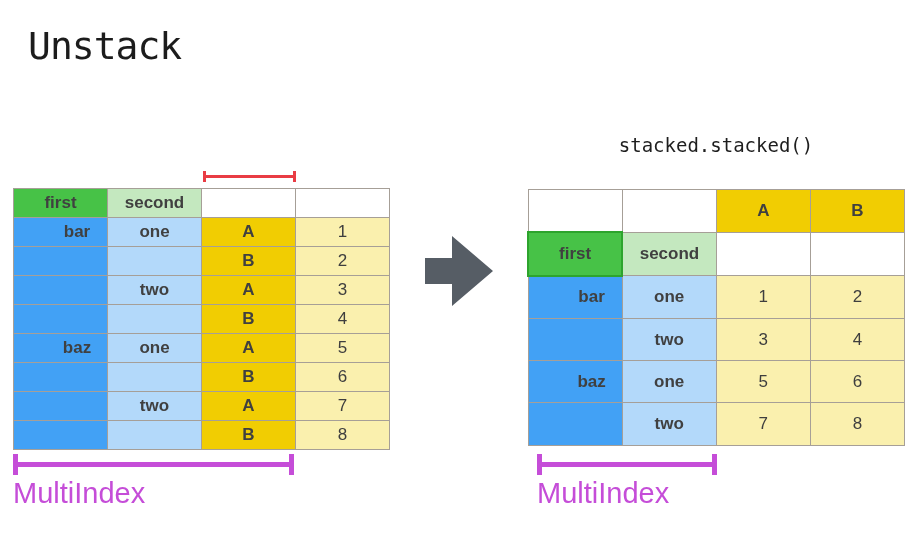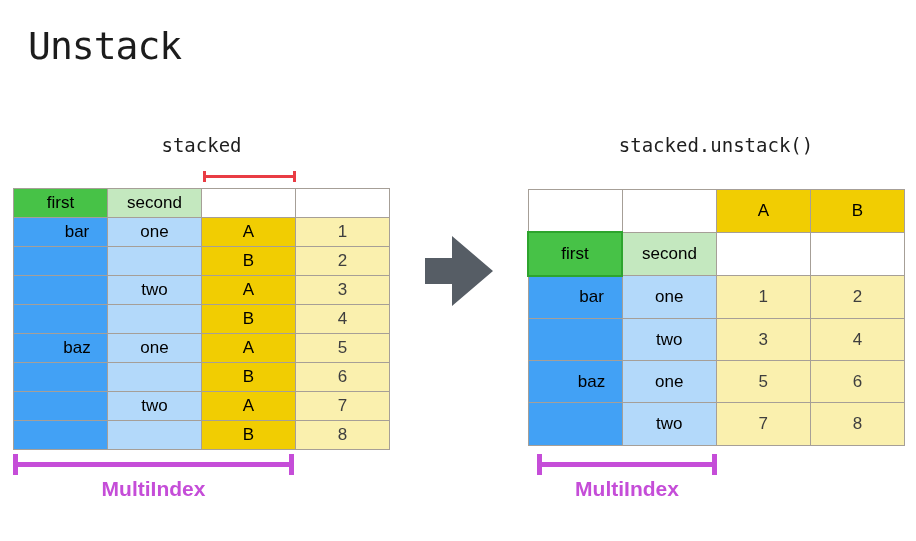--- a/index.html
+++ b/index.html
@@ -44,23 +44,22 @@
   .bracket.red .bar, .bracket.red .tick { background: var(--red); }
   .bracket.magenta .bar  { height: 5px; margin-top: -2.5px; background: var(--magenta); }
   .bracket.magenta .tick { width: 5px; background: var(--magenta); }
   #red-bracket      { left: 203px; top: 171px; width: 93px;  height: 11px; }
   #mi-bracket-left  { left: 13px;  top: 454px; width: 281px; height: 21px; }
   #mi-bracket-right { left: 537px; top: 454px; width: 180px; height: 21px; }
 
   .mi-label {
     position: absolute;
     top: 477px;
-    text-align: center;
-    font-size: 21px;
-    font-weight: 700;
+    font-size: 29px;
+    font-weight: 400;
     color: var(--magenta);
   }
   .mi-label.left  { left: 13px;  width: 281px; }
   .mi-label.right { left: 537px; width: 180px; }
 
   
   table {
     position: absolute;
     border-collapse: collapse;
     table-layout: fixed;
@@ -69,21 +68,21 @@
   #right-table { left: 527px; top: 189px; width: 378px; }
   td {
     border: 1px solid var(--grid);
     text-align: center;
     vertical-align: middle;
     padding: 0;
     overflow: hidden;
   }
   #left-table td  { height: 28px; }
   #right-table td { height: 41.3px; }
-  .lbl { font-weight: 400; font-size: 17px; color: #000000; }
+  .lbl { font-weight: 700; font-size: 17px; color: #404040; }
   .num { font-weight: 400; font-size: 17px; color: #3e3e3e; }
 
   .c-green  { background: var(--green); }
   .c-lgreen { background: var(--light-green); }
   .c-blue   { background: var(--blue); padding-left: 33px; }
   .c-lblue  { background: var(--light-blue); }
   .c-gold   { background: var(--gold); }
   .c-yellow { background: var(--light-yellow); }
   .c-white  { background: #ffffff; }
   .green-outline { border: 2px solid var(--green-border); }
@@ -92,22 +91,21 @@
   .arrow-wrap svg { display: block; width: 100%; height: 100%; }
   .arrow-wrap polygon { fill: var(--arrow); }
 </style>
 </head>
 <body>
 
 <div class="canvas">
 
   <div class="title">Unstack</div>
 
-  <div class="code-label left">stacked</div>
-  <div class="code-label right">stacked.unstack()</div>
+  <div class="code-label right">stacked.stacked()</div>
 
   <div id="red-bracket" class="bracket red">
     <span class="tick l"></span>
     <span class="bar"></span>
     <span class="tick r"></span>
   </div>
 
   <table id="left-table">
     <tbody>
         <tr>

